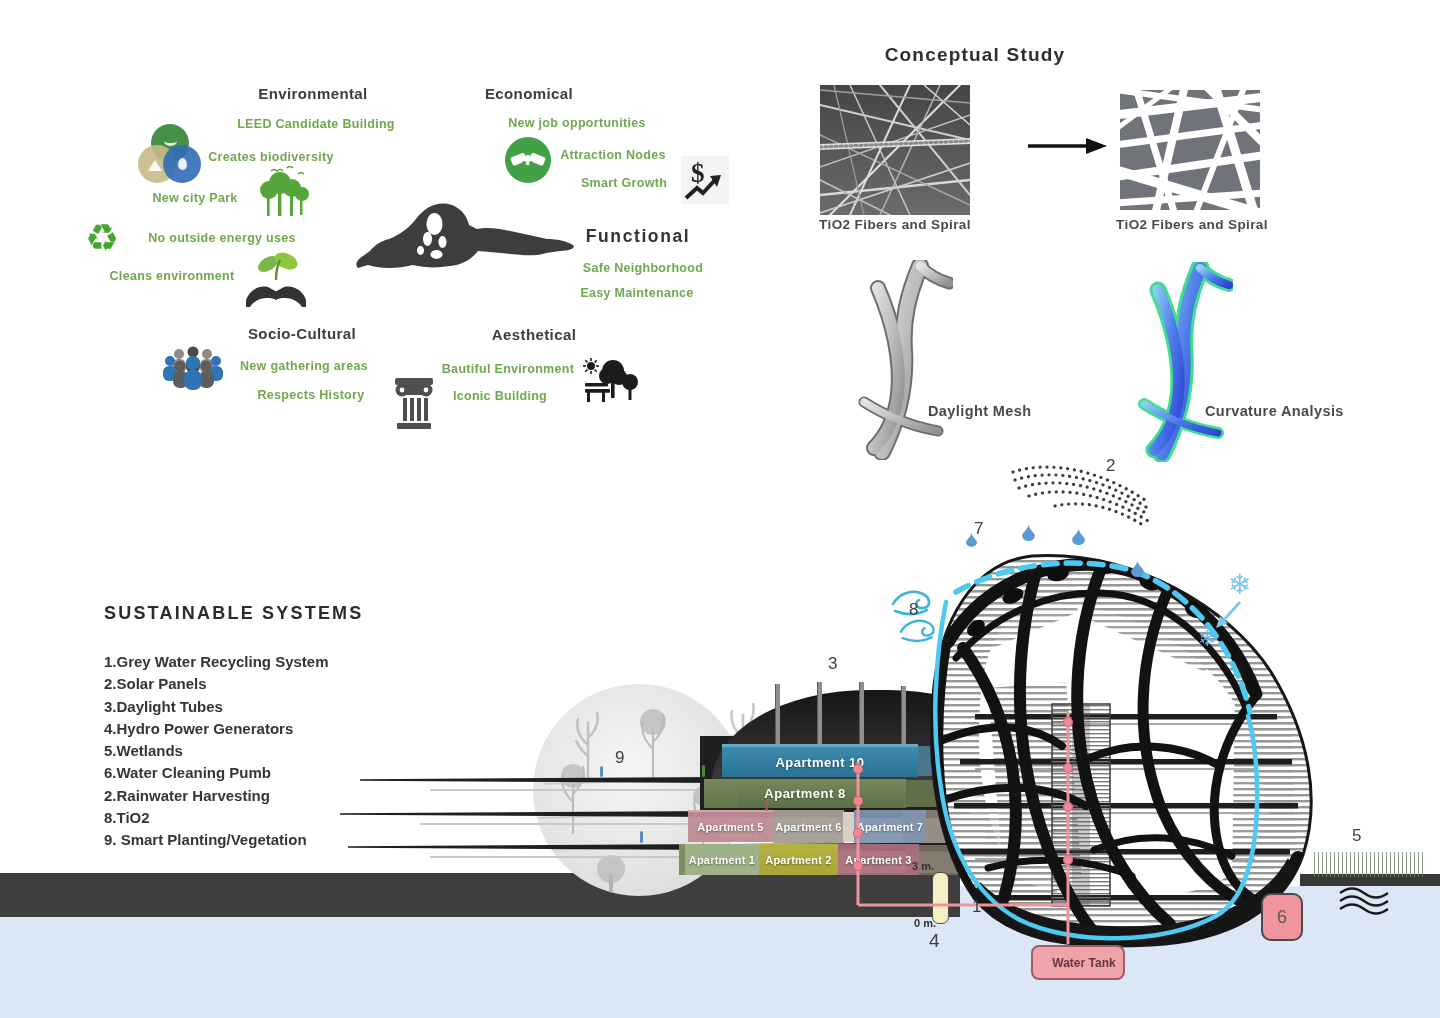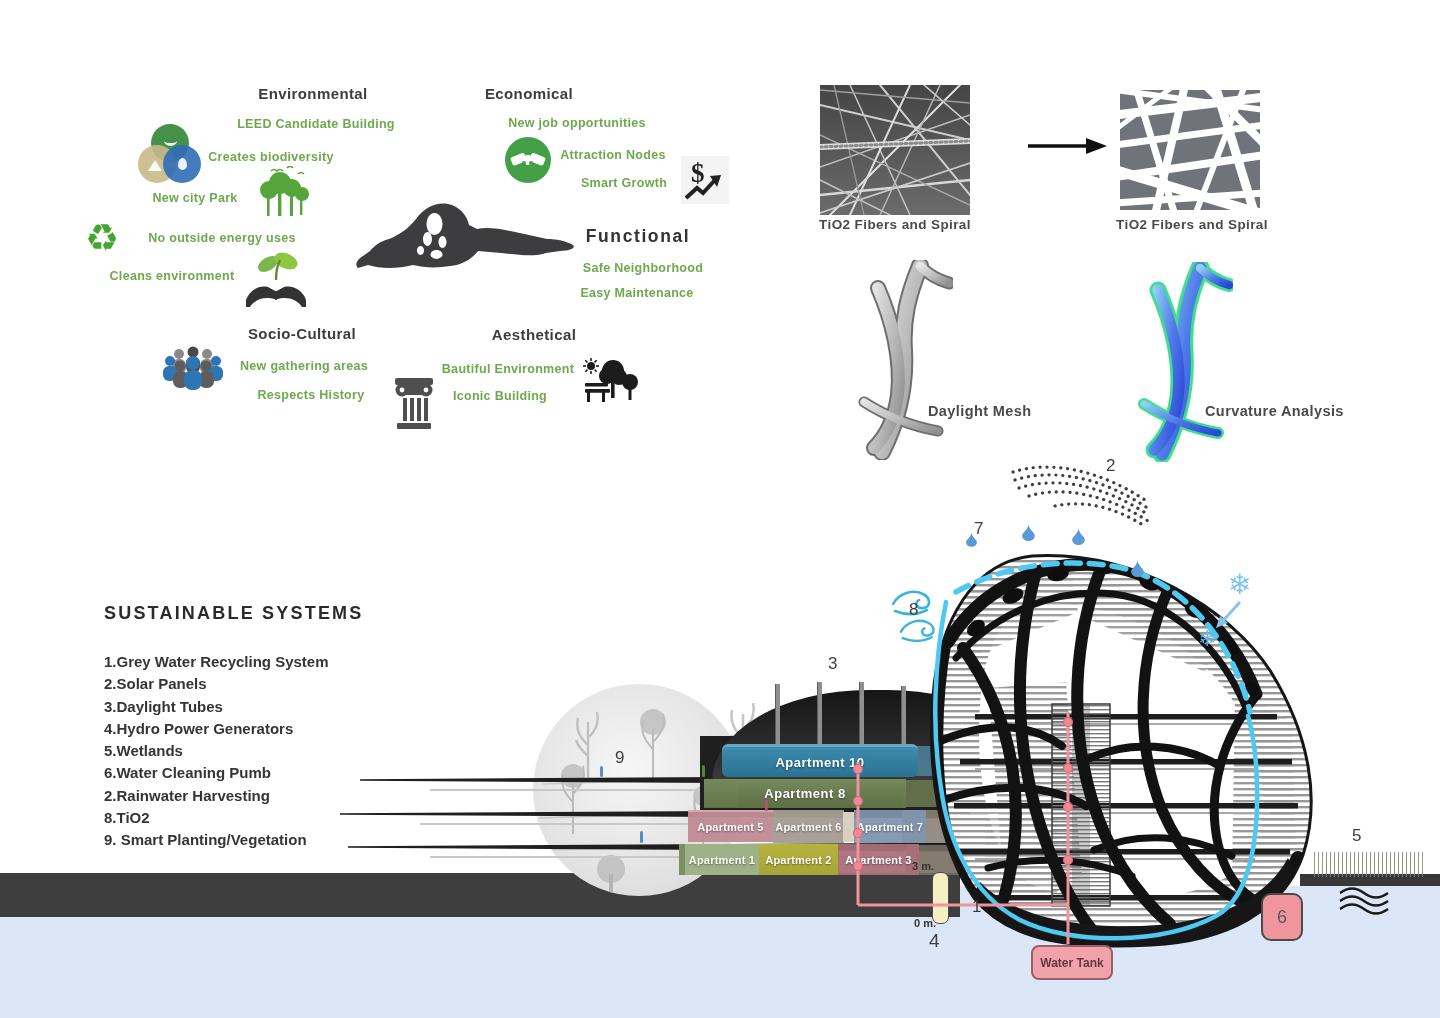--- a/index.html
+++ b/index.html
@@ -18,21 +18,21 @@
   .marker-sm{font-size:11px;color:#333;font-weight:700;}
   .apt{display:flex;align-items:center;justify-content:center;box-sizing:border-box;}
   .apt-label{color:#fff;font-weight:700;text-shadow:0 1px 2px rgba(0,0,0,.45);white-space:nowrap;}
   .lbl13{font-size:13px;letter-spacing:.5px;}
   .lbl11{font-size:11px;letter-spacing:.2px;}
   .platform{background:#1f1f1f;}
   .echo{background:#c8c8c8;height:2px;}
   .person{border-radius:2px;opacity:.85;}
   .grass{background:repeating-linear-gradient(90deg, rgba(125,138,110,.85) 0 1px, rgba(0,0,0,0) 1px 4px);}
   .watertank{background:#f2a2aa;border:2px solid #9c5f66;border-radius:8px;color:#5f3b41;
-             font-size:12px;font-weight:700;display:flex;align-items:center;justify-content:center;}
+             font-size:12px;font-weight:700;display:flex;align-items:center;justify-content:center;padding-left:12px;}
   .pumpbox{background:#f0959e;border:2px solid #4a4a4a;border-radius:10px;color:#5a5a5a;
            font-size:18px;display:flex;align-items:center;justify-content:center;}
   .hydrobar{background:#f6efc4;border:1.5px solid #4a4a4a;border-radius:7px;}
   .snow{color:#7ec3ea;}
 </style>
 </head>
 <body>
 
 <div id="canvas">
 
@@ -177,20 +177,21 @@
       <rect x="4" y="34" width="3" height="10"></rect>
         <rect x="19" y="34" width="3" height="10"></rect>
     </g>
   </svg>
 
   <svg class="abs" style="left:350px;top:195px;" width="228" height="80" viewBox="0 0 228 80">
     <path fill-rule="evenodd" fill="#3d3d40" d="M18,70 L8,73 C4,69 8,64 13,61 L20,56 C25,50 31,46 39,44 C49,40 58,34 66,24 C74,13 86,7 98,9 C109,11 117,20 119,30 L127,34 C141,31 161,36 179,40 L197,44 C207,44 216,46 223,50 C226,53 220,56 210,56 L196,58 C186,62 169,60 151,58 L128,56 C122,64 112,70 100,71 C88,73 75,73 63,70 C47,74 31,74 18,70 Z
       M84,18 a8,11 0 1 0 1,0 Z M77,37 a4.5,7 0 1 0 1,0 Z M92,41 a4,6 0 1 0 1,0 Z M86,55 a6,4.5 0 1 0 1,0 Z M70,51 a3.5,4.5 0 1 0 1,0 Z"></path>
   </svg>
 
+  <div class="abs ctr t-title" style="left:825px;top:44px;width:300px;">Conceptual Study</div>
 
   <svg class="abs" style="left:820px;top:85px;" width="150" height="130" viewBox="0 0 150 130">
     <defs>
         <linearGradient id="gsem" x1="0" y1="0" x2="0" y2="1">
       <stop offset="0" stop-color="#454545"></stop>
           <stop offset="1" stop-color="#6b6b6b"></stop>
         </linearGradient>
       </defs>
     <rect width="150" height="130" fill="url(#gsem)"></rect>
     <g stroke-linecap="round" fill="none">
@@ -354,21 +355,21 @@
   <div class="abs" style="left:775px;top:684px;width:4px;height:62px;background:#8f8f8f;border-left:1px solid #5c5c5c;"></div>
   <div class="abs" style="left:817px;top:682px;width:4px;height:64px;background:#8f8f8f;border-left:1px solid #5c5c5c;"></div>
   <div class="abs" style="left:859px;top:682px;width:4px;height:64px;background:#8f8f8f;border-left:1px solid #5c5c5c;"></div>
   <div class="abs" style="left:901px;top:686px;width:4px;height:60px;background:#8f8f8f;border-left:1px solid #5c5c5c;"></div>
 
   <div class="abs" style="left:916px;top:746px;width:50px;height:30px;background:#4d7e95;opacity:.9;"></div>
   <div class="abs" style="left:903px;top:780px;width:44px;height:27px;background:#67784f;opacity:.9;"></div>
   <div class="abs" style="left:902px;top:810px;width:66px;height:33px;background:#8b8278;opacity:.9;"></div>
   <div class="abs" style="left:906px;top:845px;width:60px;height:30px;background:#776e62;opacity:.9;"></div>
 
-  <div class="abs apt" style="left:722px;top:744px;width:196px;height:33px;background:linear-gradient(180deg,#3d8bad,#2a7294);border-top:3px solid #63a9c6;border-radius:6px;">
+  <div class="abs apt" style="left:722px;top:744px;width:196px;height:33px;background:linear-gradient(180deg,#3d8bad,#2a7294);border-top:3px solid #63a9c6;">
     <span class="apt-label lbl13">Apartment 10</span>
   </div>
   <div class="abs" style="left:704px;top:781px;width:34px;height:26px;background:#9ab178;"></div>
   <div class="abs apt" style="left:704px;top:779px;width:202px;height:29px;background:linear-gradient(180deg,#75895c,rgba(95,115,71,.96));">
     <span class="apt-label lbl13">Apartment 8</span>
   </div>
   <div class="abs apt" style="left:688px;top:810px;width:85px;height:32px;background:rgba(192,139,148,.96);border-top:2px solid #d4a6ad;">
     <span class="apt-label lbl11">Apartment 5</span>
   </div>
   <div class="abs apt" style="left:773px;top:810px;width:71px;height:33px;background:rgba(165,156,147,.96);">

